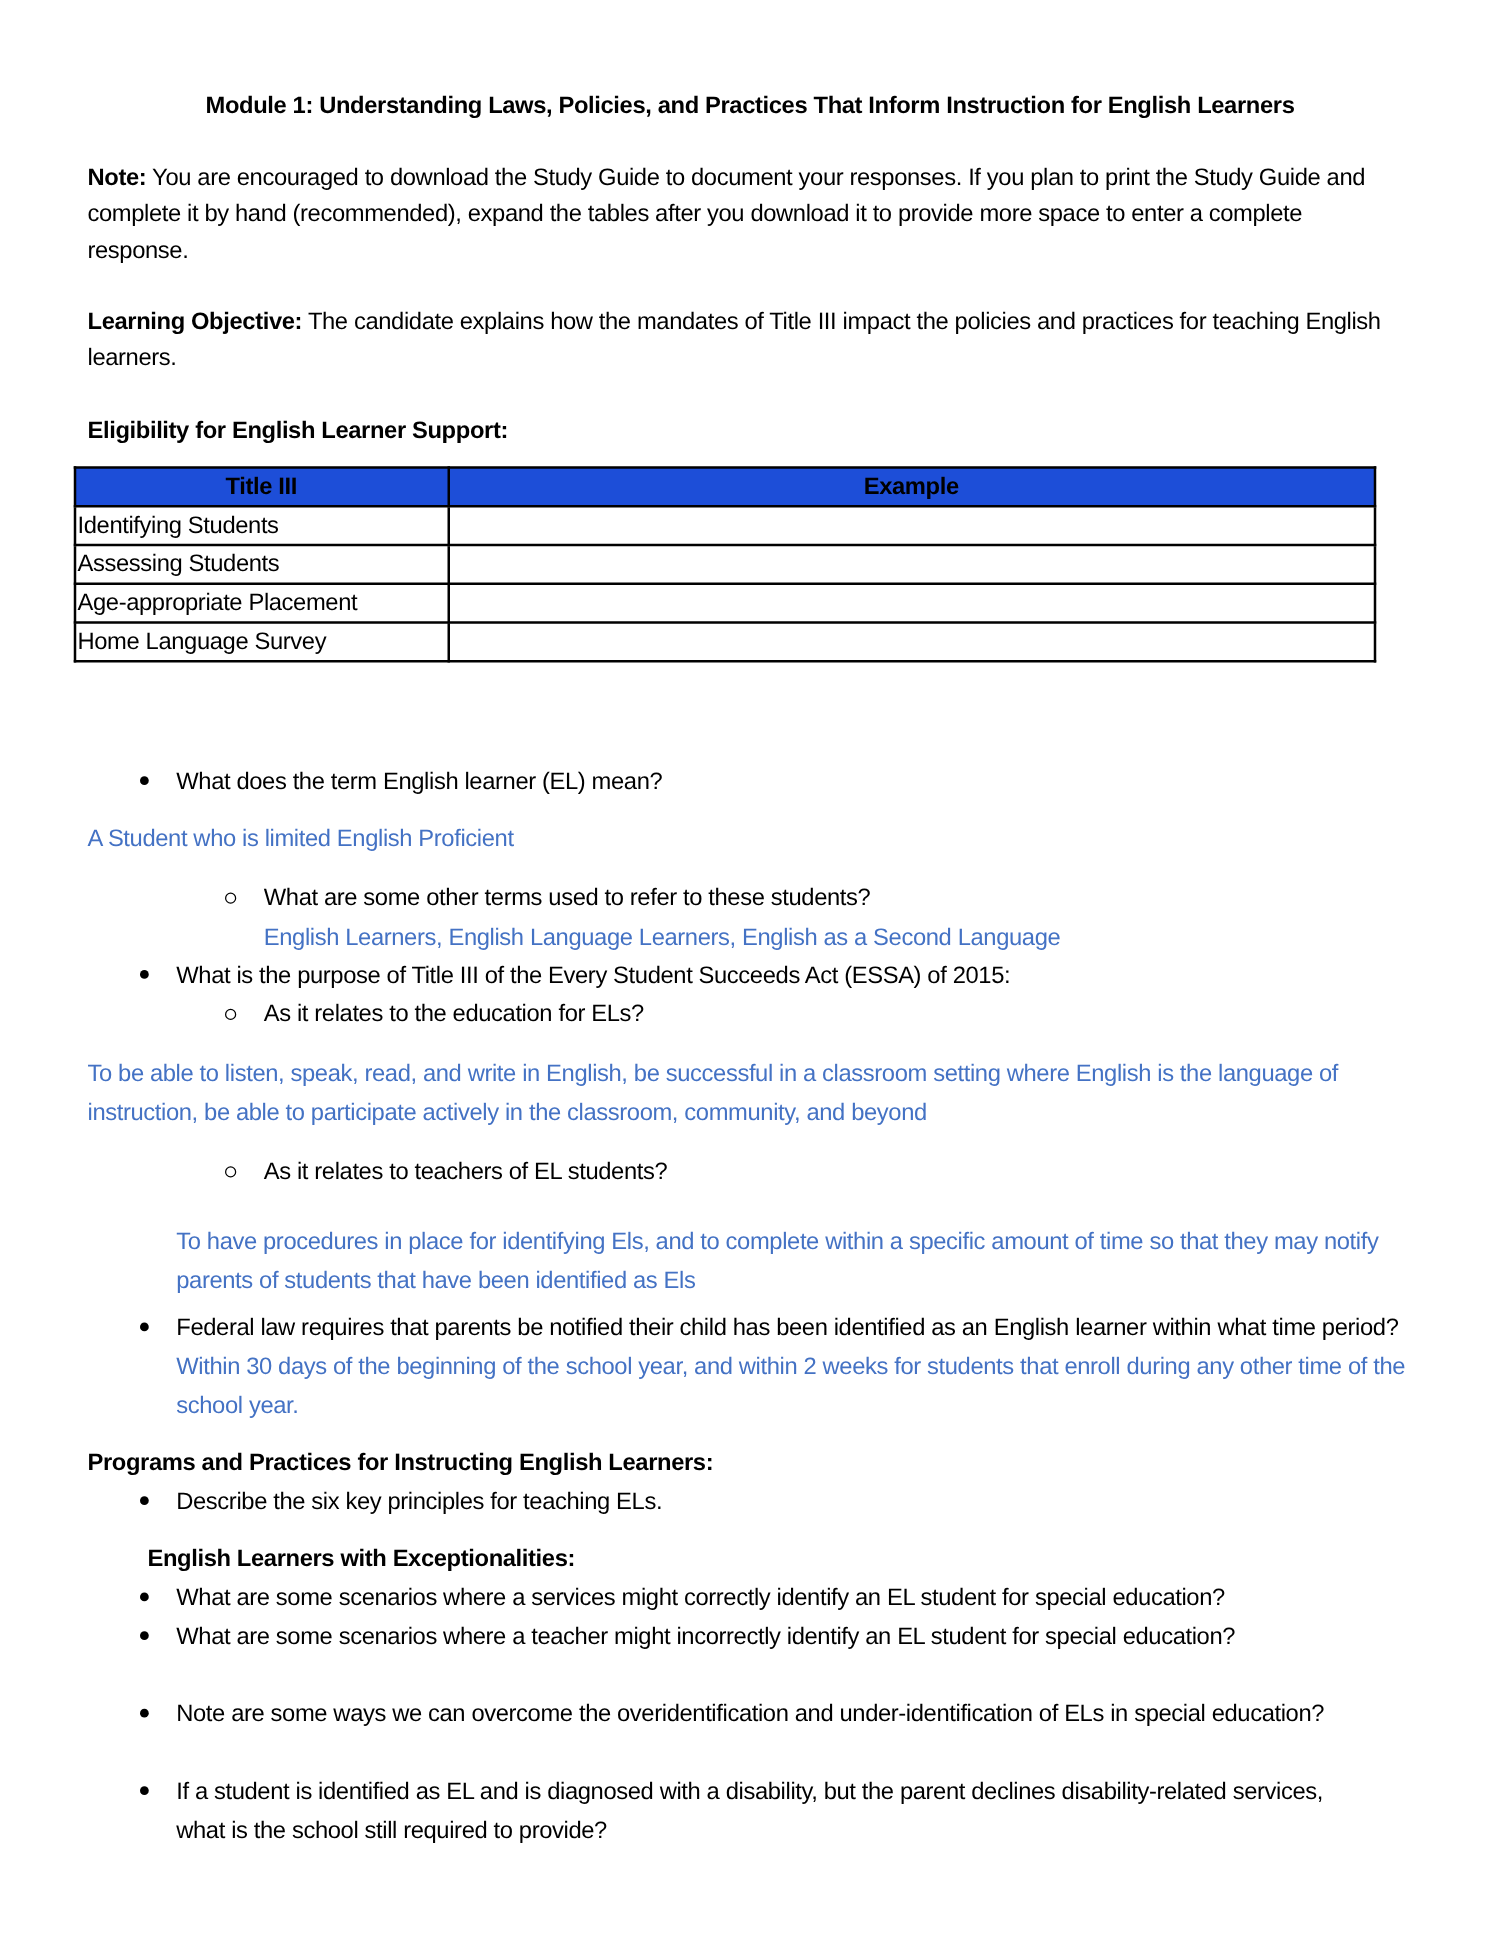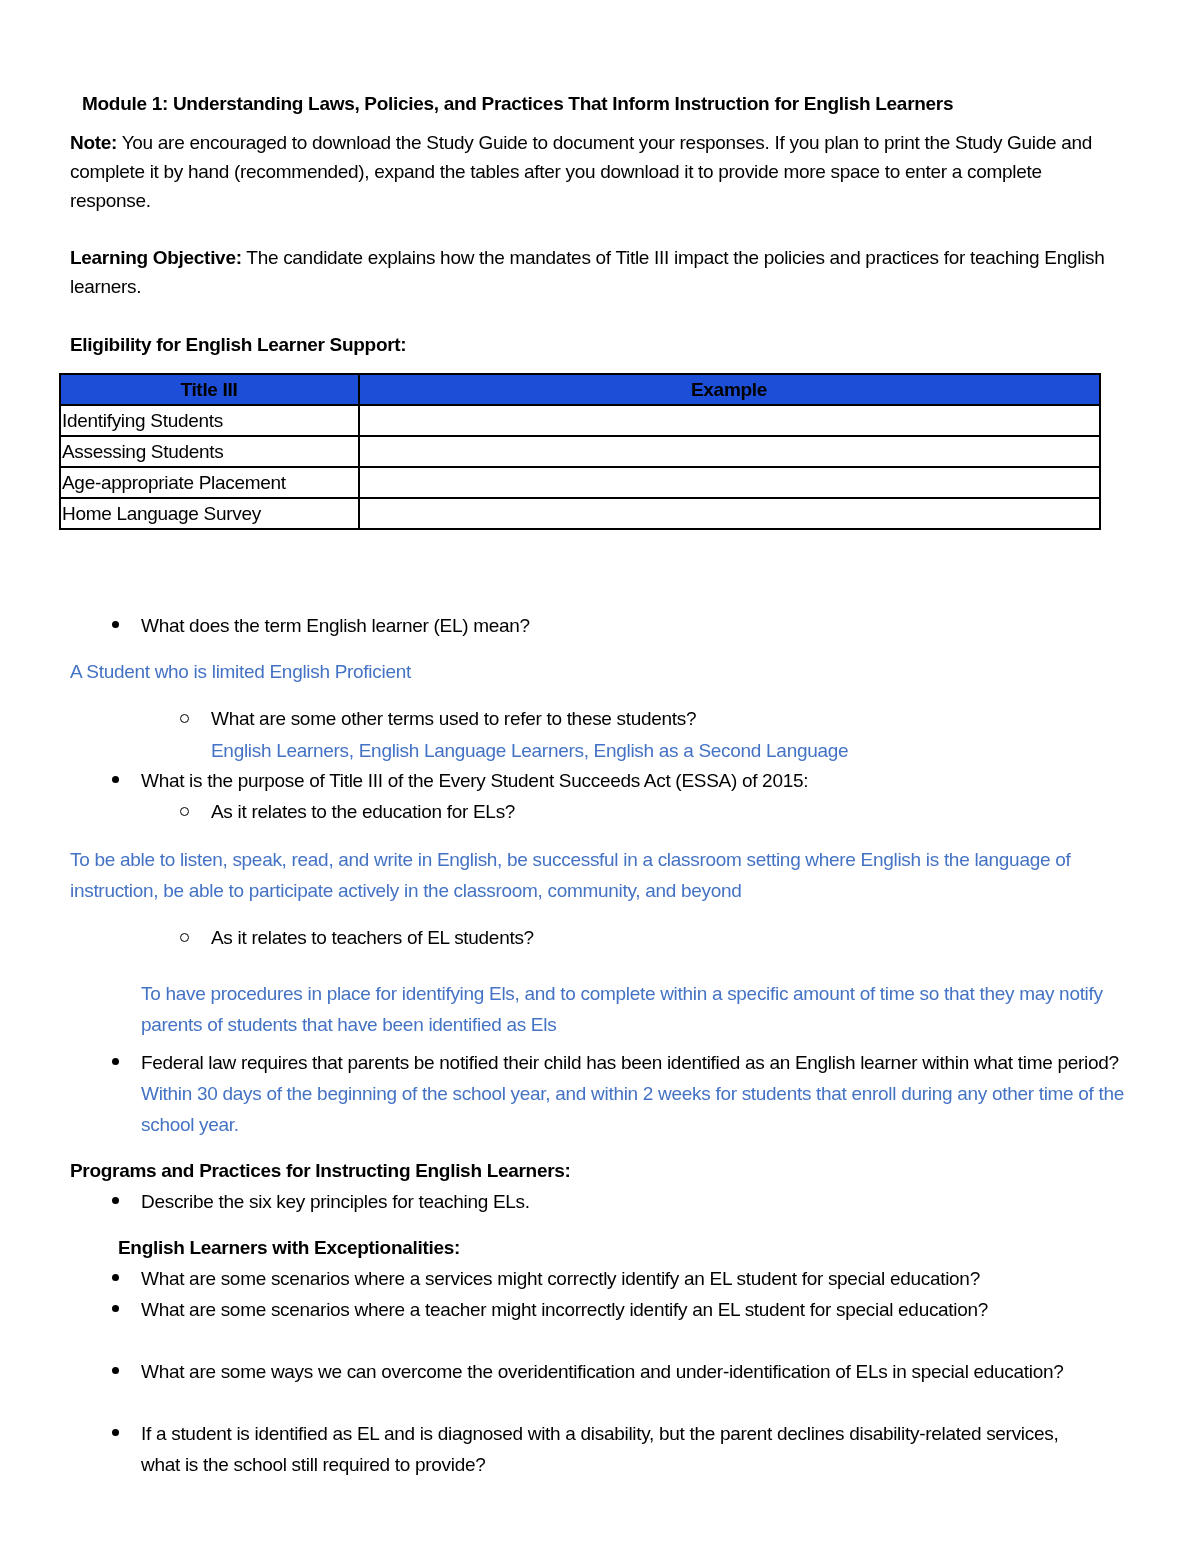--- a/index.html
+++ b/index.html
@@ -1,19 +1,19 @@
 <!DOCTYPE html>
 <html><head>
 <meta charset="utf-8">
 <style>
   html, body { margin:0; padding:0; background:#ffffff; }
   body { width:1200px; height:1553px; position:relative; overflow:hidden;
          font-family:"Liberation Sans", sans-serif; color:#000; }
   .page { position:absolute; left:70px; top:0; width:1060px; font-size:19px; letter-spacing:-0.3px; }
-  .title { position:absolute; left:12px; top:74px; width:1060px; text-align:left; font-weight:bold; font-size:19px;margin-top:19px; }
+  .title { position:absolute; left:0; top:74px; width:1060px; text-align:center; font-weight:bold; font-size:19px; }
   .para { position:absolute; left:0; width:1050px; line-height:29px; }
   .b { font-weight:bold; }
   .blue { color:#4472c4; }
   table.t3 { position:absolute; left:-11px; top:373px; width:1042px; border-collapse:collapse; font-size:19px; }
   table.t3 th, table.t3 td { border:2px solid #000; padding:0 2px 0 1px; height:26px; vertical-align:middle; text-align:left; line-height:29px; }
   table.t3 th { background:#1d4ed8; text-align:center; font-weight:bold; height:28px; }
   table.t3 td.c1 { width:294px; }
   .bul { position:absolute; left:42px; width:4px; }
   .bul::before { content:""; position:absolute; left:0; top:11px; width:7px; height:7px; background:#000; border-radius:50%; }
   .sub::before { content:""; position:absolute; left:110px; top:11px; width:7px; height:7px; border:1px solid #000; border-radius:50%; }
@@ -105,19 +105,19 @@
   <div class="row" style="top:1263px; left:0; width:1060px;">
     <span class="bul"></span>
     <span style="position:absolute; left:71px; white-space:nowrap;">What are some scenarios where a services might correctly identify an EL student for special education?</span>
   </div>
   <div class="row" style="top:1294px; left:0; width:1060px;">
     <span class="bul"></span>
     <div style="position:absolute; left:71px; width:900px; line-height:31px;">What are some scenarios where a teacher might incorrectly identify an EL student for special education?</div>
   </div>
   <div class="row" style="top:1356px; left:0; width:1060px;">
     <span class="bul"></span>
-    <div style="position:absolute; left:71px; width:990px; line-height:31px;">What are some ways we can overcome the overidentification and under-identification of ELs in special education?</div>
+    <div style="position:absolute; left:71px; width:990px; line-height:31px;">Note are some ways we can overcome the overidentification and under-identification of ELs in special education?</div>
   </div>
   <div class="row" style="top:1418px; left:0; width:1060px;">
     <span class="bul"></span>
     <div style="position:absolute; left:71px; width:960px; line-height:31px;">If a student is identified as EL and is diagnosed with a disability, but the parent declines disability-related services, what is the school still required to provide?</div>
   </div>
 </div>
 
 </body></html>

